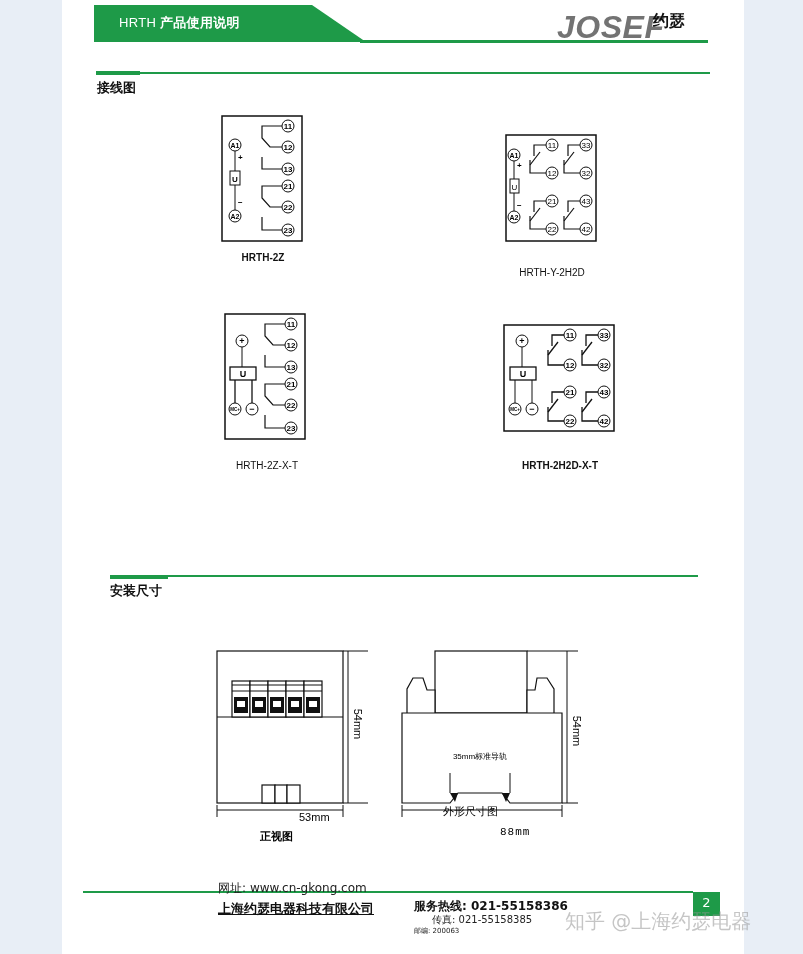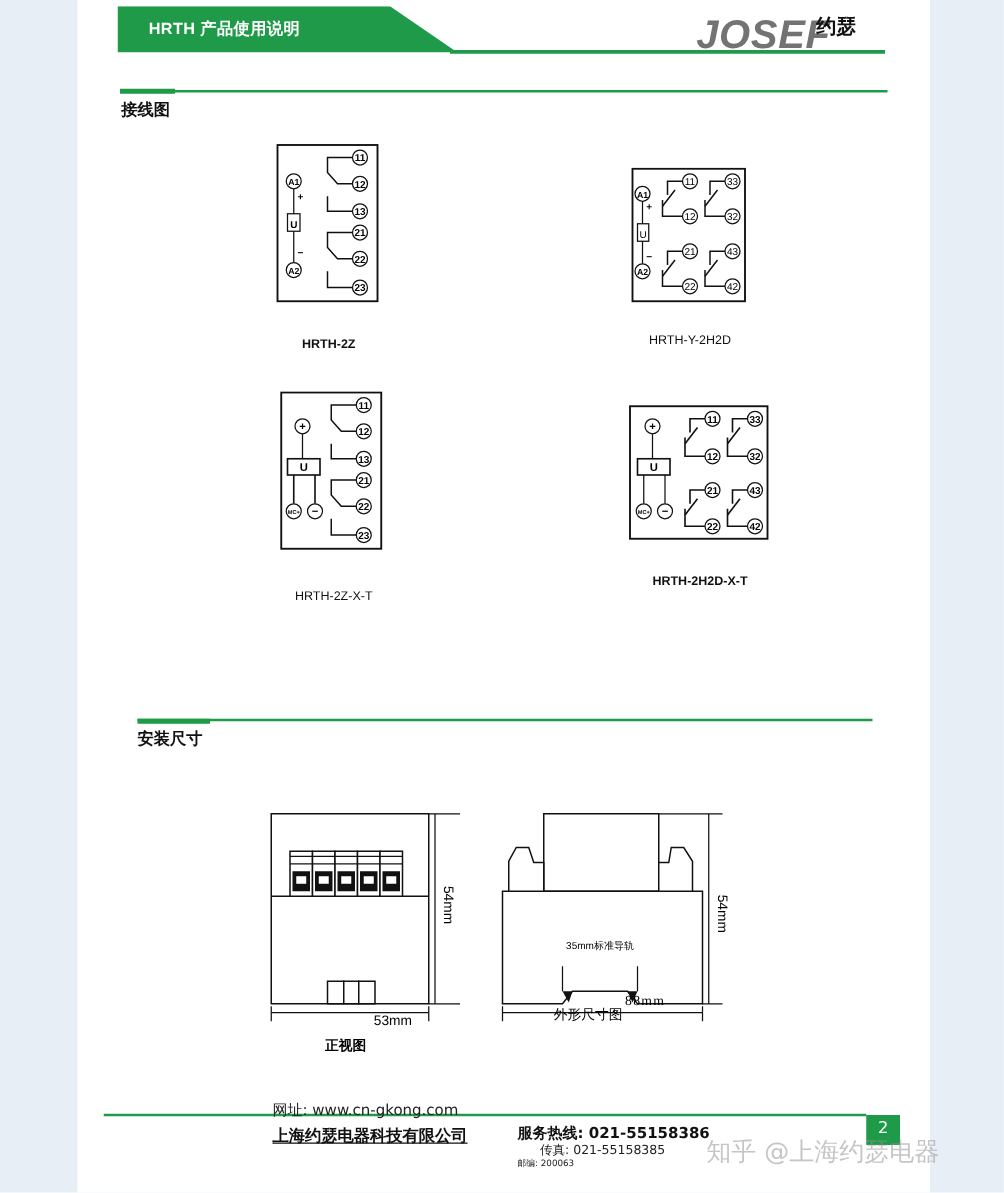--- a/index.html
+++ b/index.html
@@ -1,21 +1,21 @@
 <!DOCTYPE html>
 <html><head>
 <meta charset="utf-8">
 <style>
   html,body{margin:0;padding:0;}
   body{width:803px;height:954px;background:#e8eef6;position:relative;overflow:hidden;font-family:"DejaVu Sans",sans-serif;}
   .page{position:absolute;left:62px;top:0;width:682px;height:954px;background:#ffffff;}
   .abs{position:absolute;}
   .banner{position:absolute;left:94px;top:5px;width:272px;height:37px;}
   .banner-title{position:absolute;left:119px;top:14px;font-size:13px;color:#fff;font-weight:bold;font-family:"Liberation Sans",sans-serif;letter-spacing:0.3px;}
-  .banner-title .en{font-weight:bold;}
+  .banner-title .en{font-weight:normal;}
   .hdr-line{position:absolute;left:360px;top:40px;width:348px;height:3px;background:#1e9a48;}
   .logo{position:absolute;left:557px;top:9px;font-family:"Liberation Sans",sans-serif;font-weight:bold;font-style:italic;font-size:32px;color:#737373;letter-spacing:0.5px;}
   .logo-cn{position:absolute;left:653px;top:11px;font-size:16px;font-weight:bold;color:#111;}
   .sec-line{position:absolute;height:2px;background:#1e9a48;}
   .sec-tab{position:absolute;height:4px;background:#1e9a48;}
   .sec-title{position:absolute;font-size:13px;font-weight:bold;color:#111;}
   .cap{position:absolute;font-family:"Liberation Sans",sans-serif;font-size:10px;color:#111;text-align:center;width:140px;}
   .cap.b{font-weight:bold;}
   svg text{font-family:"Liberation Sans",sans-serif;}
   .foot-line{position:absolute;left:83px;top:891px;width:610px;height:2px;background:#1e9a48;}
@@ -75,21 +75,21 @@
   </g>
   <g font-size="8" font-weight="bold" text-anchor="middle">
     <text x="68" y="14">11</text>
       <text x="68" y="35">12</text>
       <text x="68" y="57">13</text>
     <text x="68" y="74">21</text>
       <text x="68" y="95">22</text>
       <text x="68" y="118">23</text>
   </g>
 </svg>
-<div class="cap b" style="left:193px;top:270px;">HRTH-2Z</div>
+<div class="cap b" style="left:193px;top:252px;">HRTH-2Z</div>
 
 <svg class="abs" style="left:504px;top:134px;" width="94" height="110" viewBox="0 0 94 110">
   <rect x="2" y="1" width="90" height="106" fill="#fff" stroke="#111" stroke-width="1.5"></rect>
   <circle cx="10" cy="21" r="6" fill="#fff" stroke="#111"></circle>
     <text x="10" y="24" font-size="7" text-anchor="middle" font-weight="bold">A1</text>
   <line x1="10" y1="27" x2="10" y2="45" stroke="#111"></line>
     <text x="13" y="34" font-size="8" font-weight="bold">+</text>
   <rect x="6" y="45" width="9" height="14" fill="#fff" stroke="#111"></rect>
     <text x="10.5" y="56" font-size="8" text-anchor="middle">U</text>
   <line x1="10" y1="59" x2="10" y2="77" stroke="#111"></line>
@@ -162,21 +162,21 @@
   </g>
   <g font-size="8" font-weight="bold" text-anchor="middle">
     <text x="68" y="14">11</text>
       <text x="68" y="35">12</text>
       <text x="68" y="57">13</text>
     <text x="68" y="74">21</text>
       <text x="68" y="95">22</text>
       <text x="68" y="118">23</text>
   </g>
 </svg>
-<div class="cap" style="left:197px;top:460px;margin-top:12px;">HRTH-2Z-X-T</div>
+<div class="cap" style="left:197px;top:460px;">HRTH-2Z-X-T</div>
 
 <svg class="abs" style="left:502px;top:324px;" width="114" height="110" viewBox="0 0 114 110">
   <rect x="2" y="1" width="110" height="106" fill="#fff" stroke="#111" stroke-width="1.5"></rect>
   <circle cx="20" cy="17" r="6" fill="#fff" stroke="#111"></circle>
     <text x="20" y="20" font-size="9" text-anchor="middle" font-weight="bold">+</text>
   <line x1="20" y1="23" x2="20" y2="43" stroke="#111"></line>
   <rect x="8" y="43" width="26" height="13" fill="#fff" stroke="#111" stroke-width="1.3"></rect>
     <text x="21" y="53" font-size="9" text-anchor="middle" font-weight="bold">U</text>
   <line x1="13" y1="56" x2="13" y2="79" stroke="#111"></line>
     <line x1="30" y1="56" x2="30" y2="79" stroke="#111"></line>
@@ -280,21 +280,21 @@
     <line x1="115" y1="128" x2="115" y2="148" stroke="#111"></line>
   <text x="85" y="114" font-size="8" text-anchor="middle">35mm标准导轨</text>
   <line x1="172" y1="6" x2="172" y2="158" stroke="#111"></line>
   <line x1="132" y1="6" x2="183" y2="6" stroke="#111"></line>
   <line x1="167" y1="158" x2="183" y2="158" stroke="#111"></line>
   <line x1="7" y1="165" x2="167" y2="165" stroke="#111"></line>
   <line x1="7" y1="160" x2="7" y2="172" stroke="#111"></line>
     <line x1="167" y1="160" x2="167" y2="172" stroke="#111"></line>
 </svg>
 <div class="abs" style="left:562px;top:725px;font-size:11px;transform:rotate(90deg);font-family:'Liberation Sans',sans-serif;">54mm</div>
-<div class="abs" style="left:460px;top:795px;font-size:11px;font-family:Liberation Serif, serif;letter-spacing:1px;padding-left:40px;">88mm</div>
+<div class="abs" style="left:460px;top:826px;font-size:11px;font-family:Liberation Mono, monospace;letter-spacing:1px;padding-left:40px;">88mm</div>
 <div class="abs" style="left:443px;top:804px;font-size:11px;font-weight:normal;">外形尺寸图</div>
 
 <div class="foot-line"></div>
 <div class="pg">2</div>
 <div class="co">上海约瑟电器科技有限公司</div>
 <div class="web">
   <span>网址:</span>
   <span>www.cn-gkong.com</span>
 </div>
 <div class="hot">

